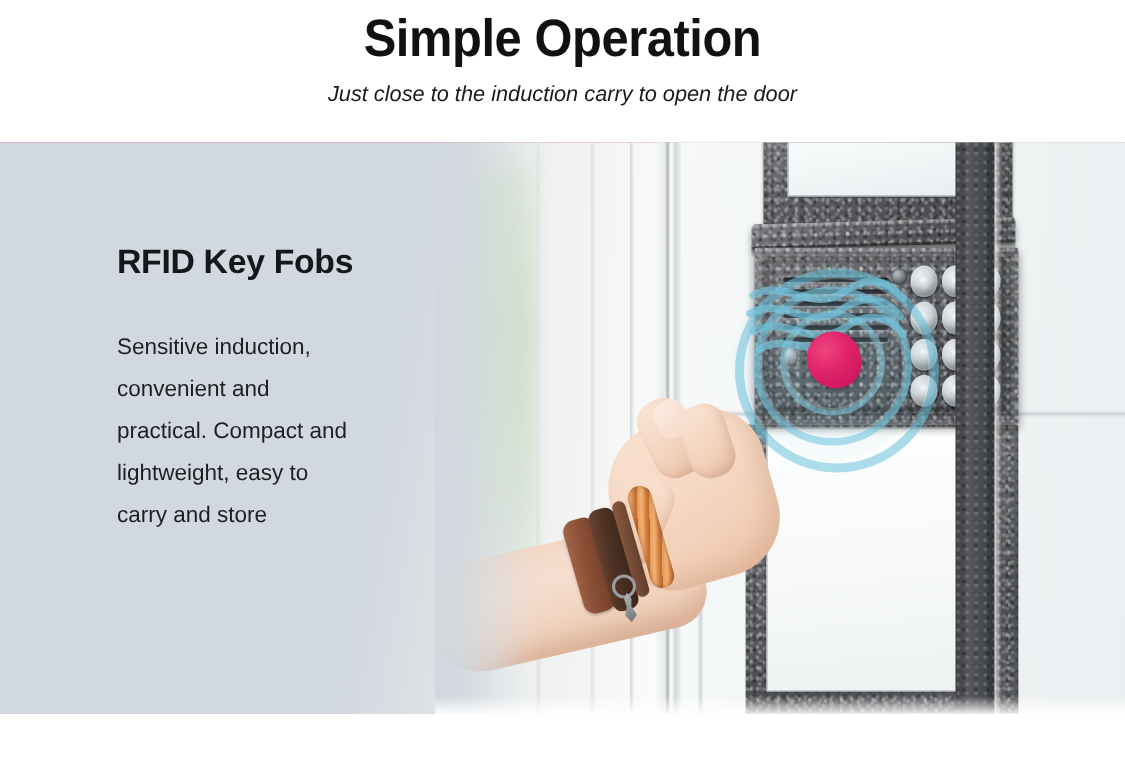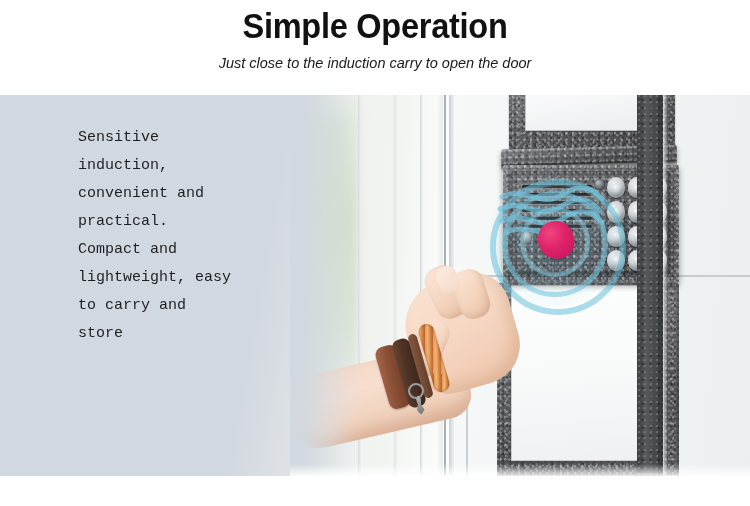--- a/index.html
+++ b/index.html
@@ -75,21 +75,20 @@
     letter-spacing: -0.2px;
     line-height: 28px;
   }
   .copy-body {
     margin: 0;
     padding-top: 29px;
     font-size: 15px;
     color: #1d1f22;
     line-height: 28px;
     width: 160px;
-    font-family: Liberation Mono, monospace;
   }
 
   
   .photo {
     position: absolute;
     left: 290px; top: 0;
     width: 460px; height: 381px;
     overflow: hidden;
   }
   
@@ -613,19 +612,20 @@
       <div class="bracelet brac-leather-c"></div>
       <div class="bracelet brac-beads"></div>
       <div class="charm-ring"></div>
       <div class="charm"></div>
 
       <div class="photo-fade"></div>
       <div class="photo-bottom-fade"></div>
     </div>
 
     <div class="copy">
+      <h2 class="copy-title">RFID Key Fobs</h2>
       <p class="copy-body">Sensitive induction, convenient and practical. Compact and lightweight, easy to carry and store</p>
     </div>
 
   </div>
 
   <div class="footer"></div>
 </div>
 
 </body></html>

